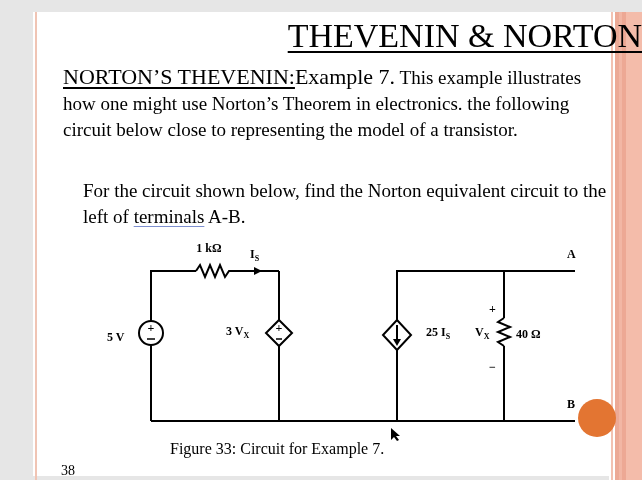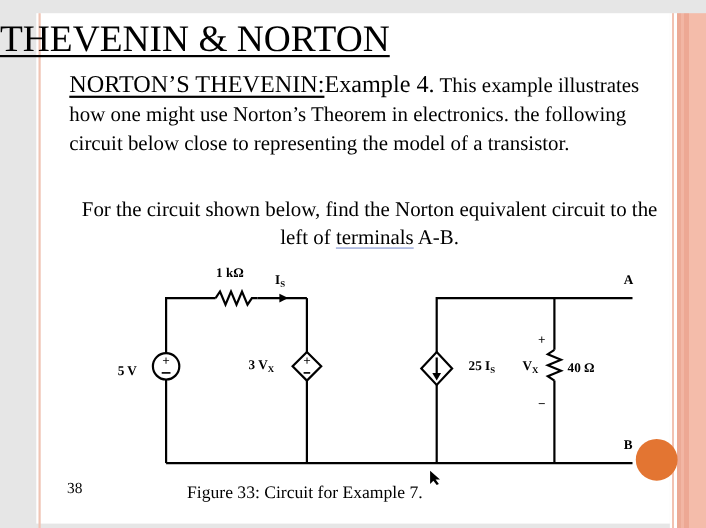--- a/index.html
+++ b/index.html
@@ -1,44 +1,44 @@
 <!DOCTYPE html>
 <html><head>
 <meta charset="utf-8">
 <style>
   html, body { margin:0; padding:0; }
   body { width:642px; height:480px; background:#e6e6e6; position:relative; overflow:hidden; font-family:"Liberation Serif", serif; }
   .slide { position:absolute; left:33px; top:12px; width:576px; height:464px; background:#ffffff; }
   .left-rule { position:absolute; left:35px; top:12px; width:2px; height:468px; background:#f0c4b4; }
   .right-stripes { position:absolute; left:609px; top:12px; width:33px; height:468px;
     background: linear-gradient(90deg, #fff 0 2px, #f2c2b2 2px 4px, #fff 4px 6px, #ecaa96 6px 10px, #f2b6a4 10px 13px, #eda894 13px 17px, #f4bcaa 17px 33px); }
-  .title { position:absolute; left:0; width:642px; top:16px; text-align:left; font-size:34px; line-height:40px; color:#000; }
+  .title { position:absolute; left:0; width:642px; top:16px; text-align:right; font-size:34px; line-height:40px; color:#000; }
   .title span { text-decoration:underline; text-decoration-thickness:2px; text-underline-offset:4px; }
   .p1 { position:absolute; left:63px; top:64px; width:540px; font-size:19px; line-height:26px; color:#000; }
   .p1 .head { font-size:22px; }
   .p1 .u { text-decoration:underline; text-underline-offset:3px; }
-  .p2 { position:absolute; left:66px; top:178px; width:540px; font-size:19px; line-height:26px; color:#000;text-align:center; }
+  .p2 { position:absolute; left:83px; top:178px; width:540px; font-size:19px; line-height:26px; color:#000; }
   .p2 .wavy { text-decoration:underline; text-decoration-color:#7d8fd0; text-underline-offset:3px; }
-  .pagenum { position:absolute; left:61px; top:437px; font-size:14px; color:#000; }
+  .pagenum { position:absolute; left:61px; top:463px; font-size:14px; color:#000; }
   .caption { position:absolute; left:170px; top:440px; font-size:16px; color:#000; }
   svg.circuit { position:absolute; left:0; top:0; }
   .lbl { font-family:"Liberation Serif", serif; font-weight:bold; font-size:12px; fill:#000; }
   .dot { position:absolute; left:578px; top:399px; width:38px; height:38px; border-radius:50%; background:#e37532; }
 </style>
 </head>
 <body>
 
 <div class="slide"></div>
 <div class="left-rule"></div>
 <div class="right-stripes"></div>
 
 <div class="title"><span>THEVENIN &amp; NORTON</span></div>
 
 <div class="p1">
-  <span class="head u">NORTON’S  THEVENIN:</span><span class="head">Example 4.</span><span> This example illustrates how one might use Norton’s Theorem in electronics. the following circuit below close to representing the model of a transistor.</span>
+  <span class="head u">NORTON’S  THEVENIN:</span><span class="head">Example 7.</span><span> This example illustrates how one might use Norton’s Theorem in electronics. the following circuit below close to representing the model of a transistor.</span>
 </div>
 
 <div class="p2">
   <span>For the circuit shown below, find the Norton equivalent circuit to the left of </span><span class="wavy">terminals</span><span> A-B.</span>
 </div>
 
 <svg class="circuit" width="642" height="480">
   <g stroke="#000" stroke-width="2" fill="none">
 
     <polyline points="151,321 151,271 196,271"></polyline>

